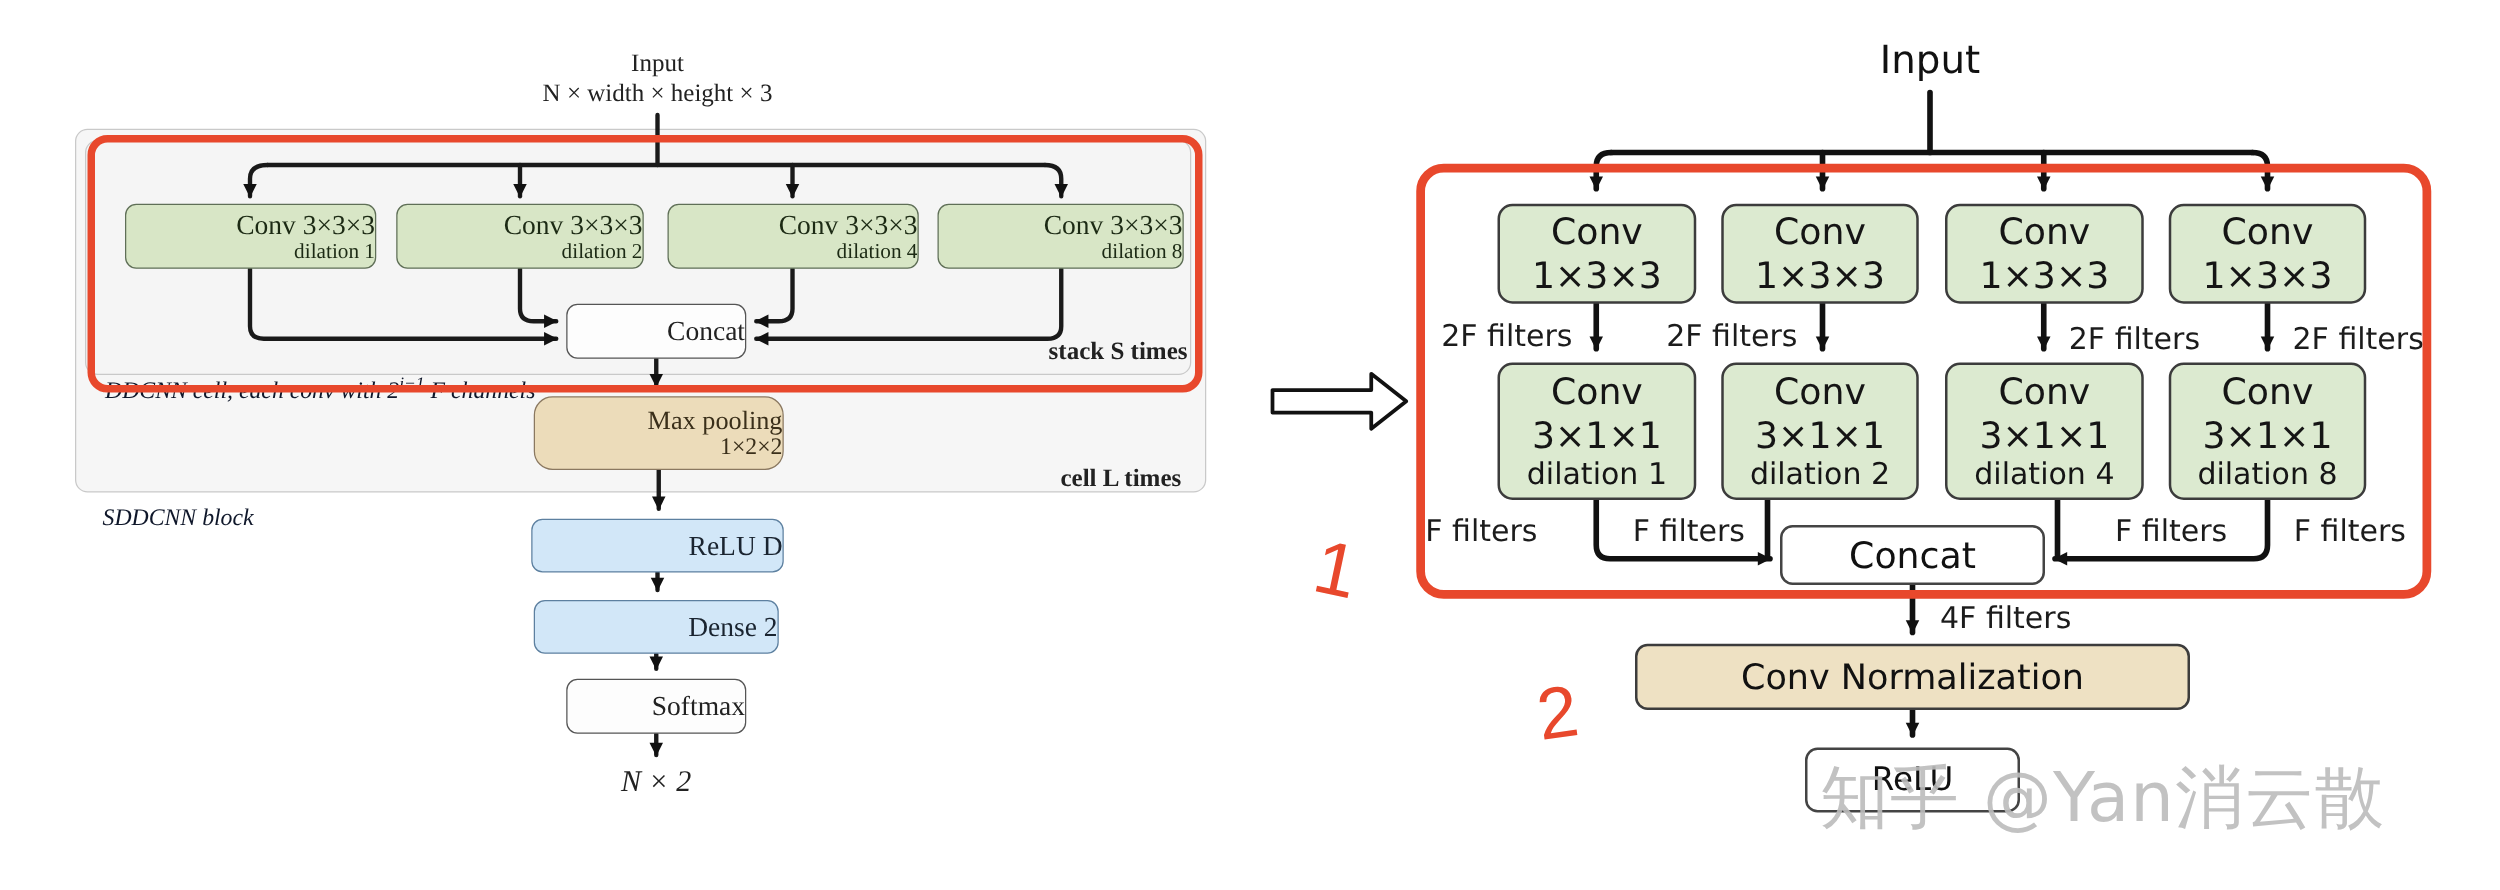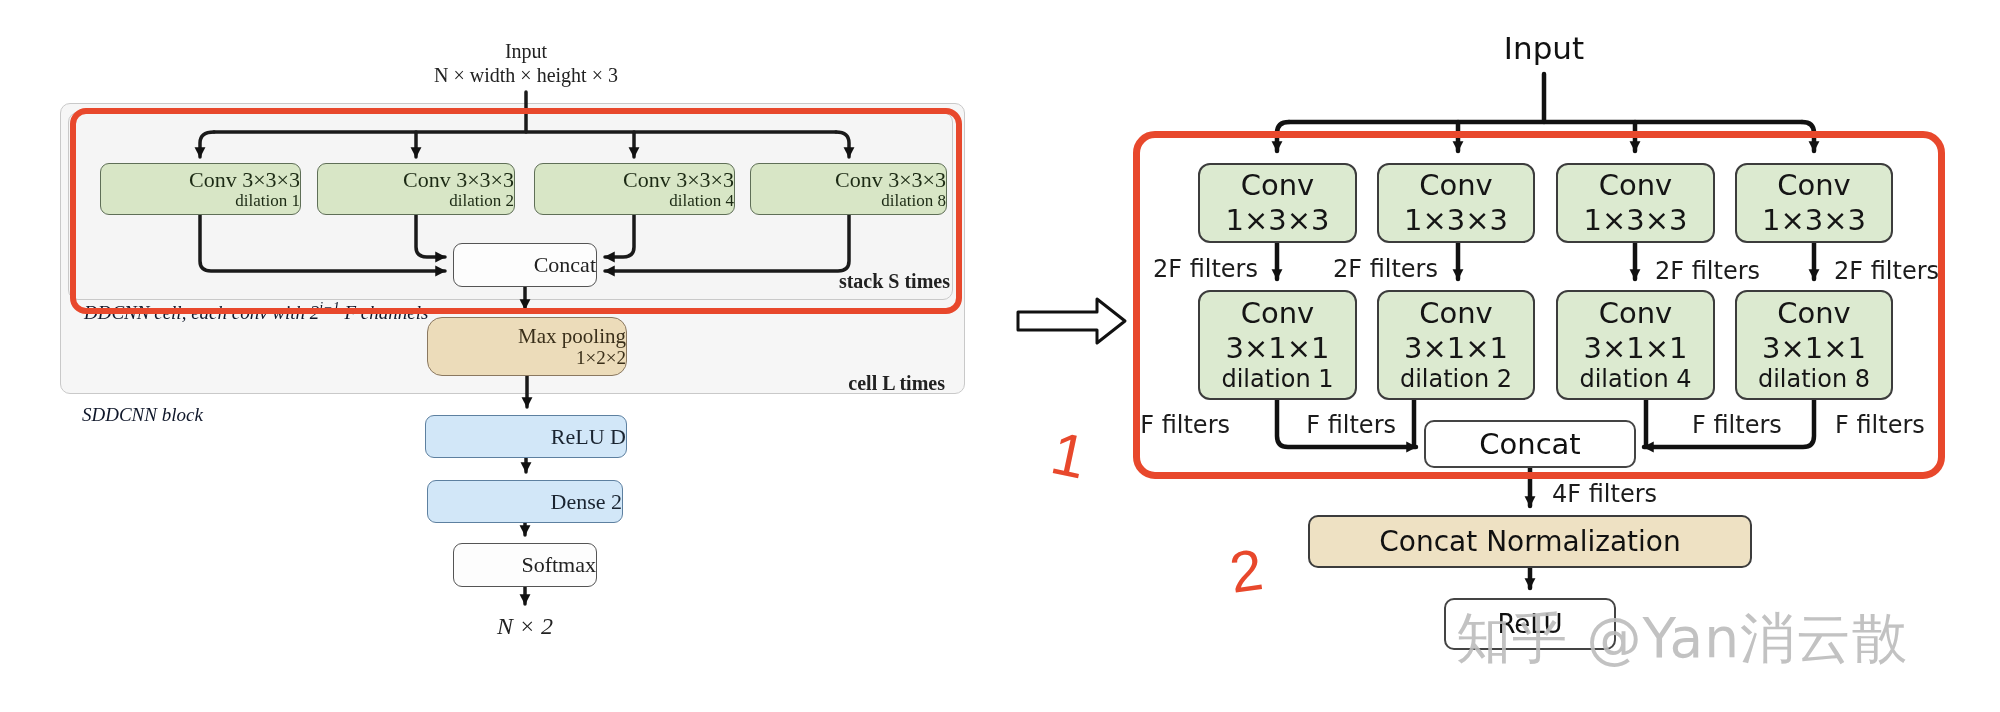--- a/index.html
+++ b/index.html
@@ -196,21 +196,21 @@
 
   <div class="abs filterlab sans" style="left:1130px;top:411px;width:100px;text-align:right;">F filters</div>
   <div class="abs filterlab sans" style="left:1296px;top:411px;width:100px;text-align:right;">F filters</div>
   <div class="abs filterlab sans" style="left:1692px;top:411px;width:100px;text-align:left;">F filters</div>
   <div class="abs filterlab sans" style="left:1835px;top:411px;width:100px;text-align:left;">F filters</div>
 
   <div class="abs rwhite sans" style="left:1424px;top:420px;width:212px;height:48px;font-size:29px;">Concat</div>
 
   <div class="abs filterlab sans" style="left:1552px;top:480px;width:130px;text-align:left;">4F filters</div>
 
-  <div class="abs rtan sans" style="left:1308px;top:515px;width:444px;height:53px;font-size:28px;">Concat Normalization</div>
+  <div class="abs rtan sans" style="left:1308px;top:515px;width:444px;height:53px;font-size:28px;">Conv Normalization</div>
 
   <div class="abs rwhite sans" style="left:1444px;top:598px;width:172px;height:52px;font-size:26px;">ReLU</div>
 
   <span class="abs red-mark mark-layer" style="left:1052px;top:426px;font-size:60px;transform:rotate(12deg);">1</span>
   <span class="abs red-mark mark-layer" style="left:1230px;top:542px;font-size:58px;transform:rotate(-8deg);">2</span>
 
   <div class="abs watermark" style="left:1456px;top:602px;">知乎 @Yan消云散</div>
 
 </div>
 

